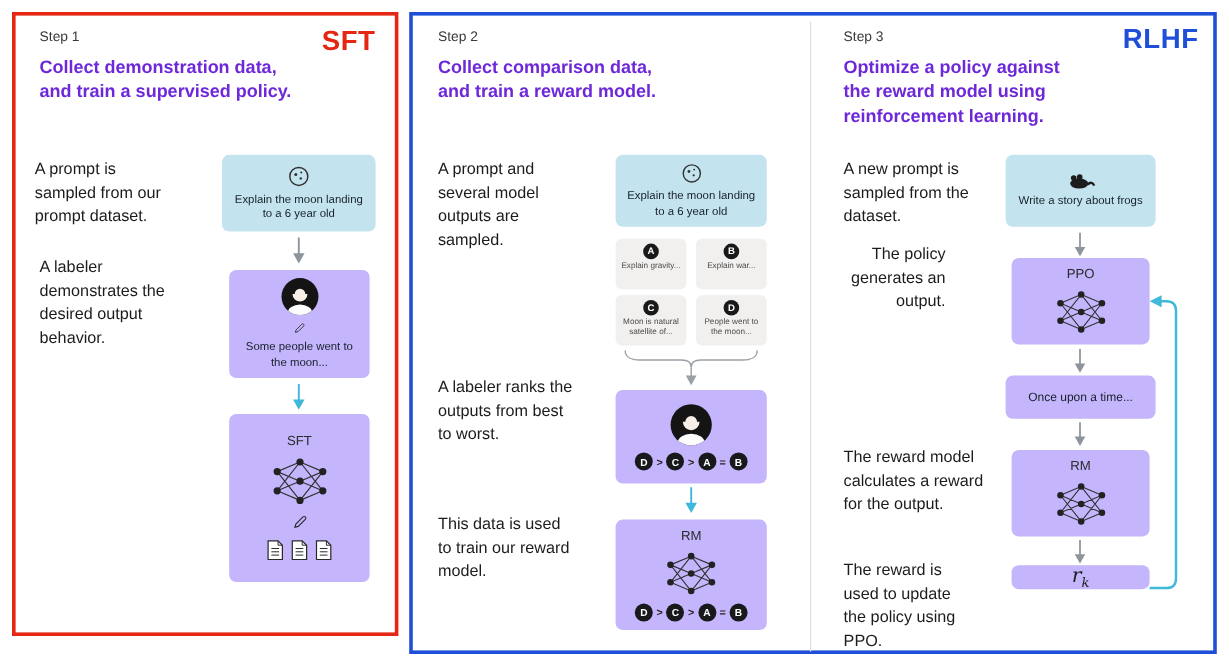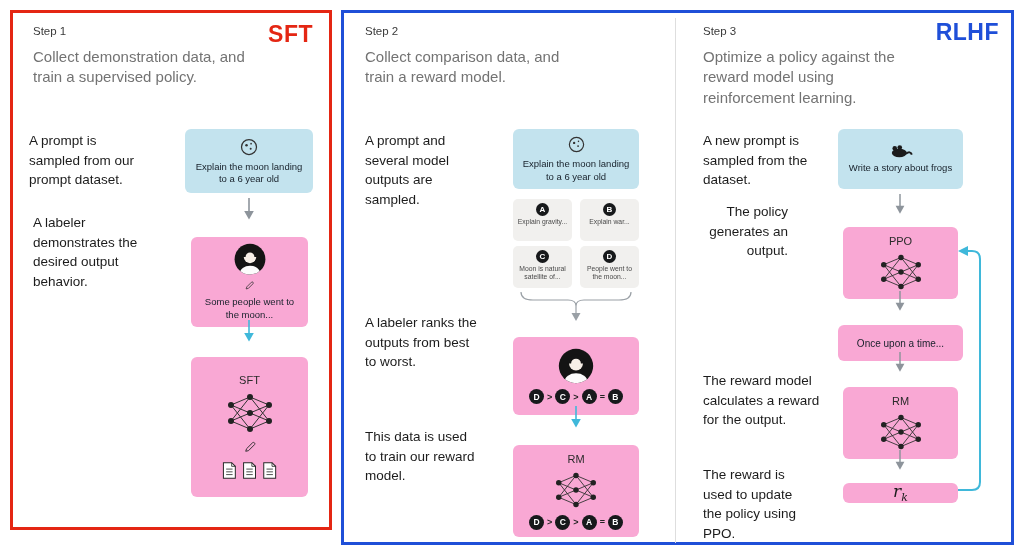--- a/index.html
+++ b/index.html
@@ -9,27 +9,27 @@
 
   .panel { position:absolute; background:#fff; }
   .panel.red  { left:10px;  top:10px; width:322px; height:520px; border:3px solid #e42613; }
   .panel.blue { left:341px; top:10px; width:673px; height:535px; border:3px solid #1f4fd8; }
 
   .step-label { position:absolute; font-size:11.5px; color:#3a3a3a; }
   .badge { position:absolute; font-weight:bold; font-size:23px; letter-spacing:.5px; }
   .badge.sft  { color:#e42613; right:16px; top:8px; }
   .badge.rlhf { color:#1f4fd8; right:12px; top:6px; }
 
-  .title { position:absolute; font-weight:normal; font-size:15px; line-height:1.35; color:#737373; }
+  .title { position:absolute; font-weight:bold; font-size:15px; line-height:1.35; color:#6d28d9; }
   .para  { position:absolute; font-size:13.5px; line-height:1.45; color:#1c1c1c; }
 
   .box { position:absolute; border-radius:6px; display:flex; flex-direction:column;
          align-items:center; justify-content:center; text-align:center; }
   .box.prompt { background:#c3e3ee; padding:6px 8px; gap:4px; }
-  .box.gray   { background:#f9a8d4; padding:6px 8px; gap:5px;margin-top:12px; }
+  .box.gray   { background:#c4b5fd; padding:6px 8px; gap:5px; }
   .box-text   { font-size:9.5px; line-height:1.3; color:#17202a; }
   .model-label{ font-size:11px; color:#2a2a2a; }
 
   .arrow { position:absolute; }
 
   .mini { position:absolute; width:59px; height:42px; background:#f1f0ee; border-radius:5px;
           display:flex; flex-direction:column; align-items:center; justify-content:flex-start;
           padding-top:4px; gap:2px; text-align:center; }
   .mini-text { font-size:6.8px; line-height:1.25; color:#4a4a4a; padding:0 3px; }
   .letter-badge { width:13px; height:13px; border-radius:50%; background:#17191b; color:#fff;

